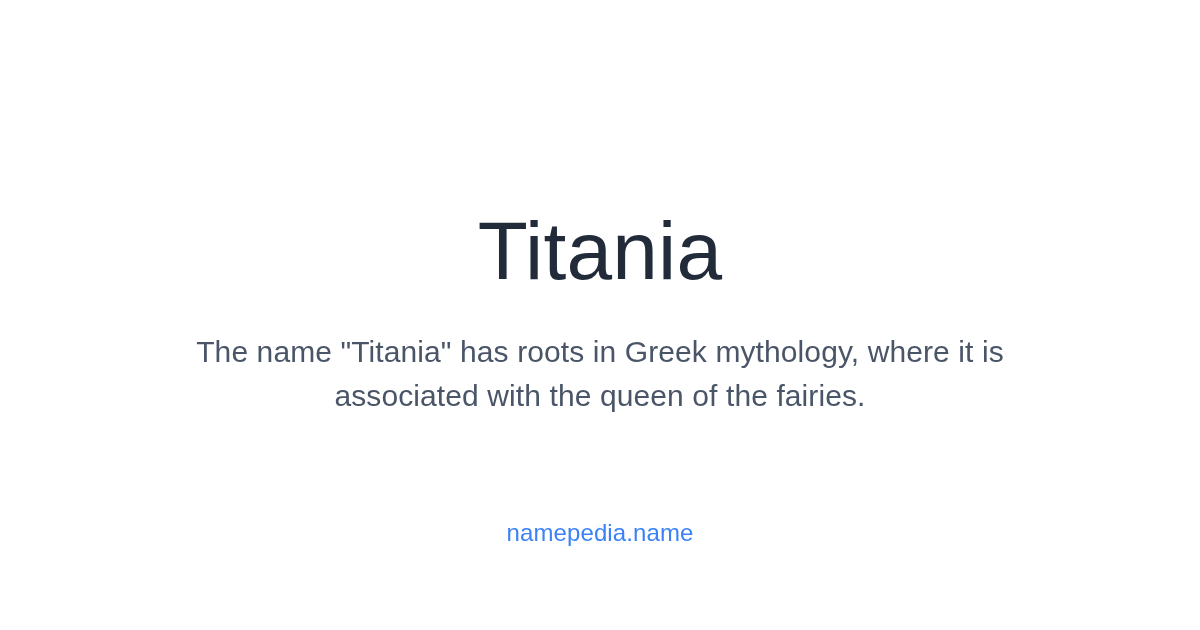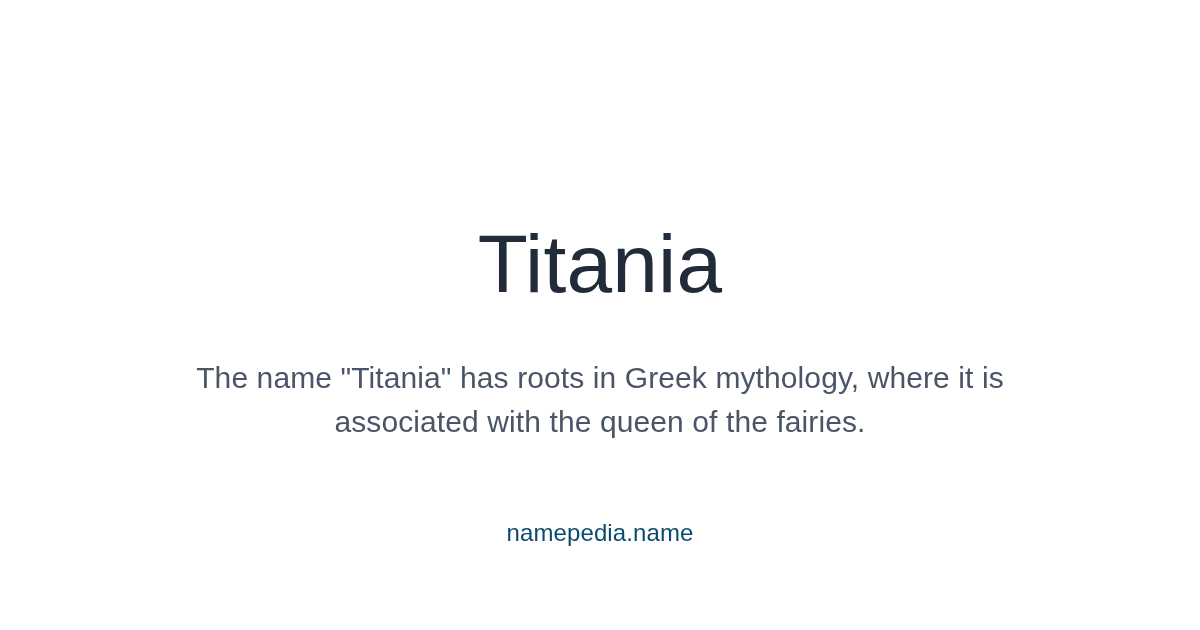--- a/index.html
+++ b/index.html
@@ -38,21 +38,21 @@
     align-items: center;
   }
 
   .name-title {
     font-size: 82px;
     line-height: 1.0;
     font-weight: 400;
     color: #222b3a;
     letter-spacing: 0.2px;
     text-align: center;
-    margin: 17px;
+    margin: 4px;
     padding: 0;
   }
 
   .name-description {
     margin: 0;
     padding: 0 80px;
     width: 1040px;
     box-sizing: border-box;
     margin-top: 34px;
     font-size: 30px;
@@ -69,21 +69,21 @@
     left: 0;
     width: 1200px;
     display: flex;
     justify-content: center;
   }
 
   .site-link {
     font-size: 24px;
     line-height: 30px;
     font-weight: 400;
-    color: #0c4a6e;
+    color: #3b82f6;
     text-decoration: none;
     letter-spacing: 0.1px;
   }
 </style>
 </head>
 <body>
 
 <div class="og-card">
 
   <div class="content-block">

